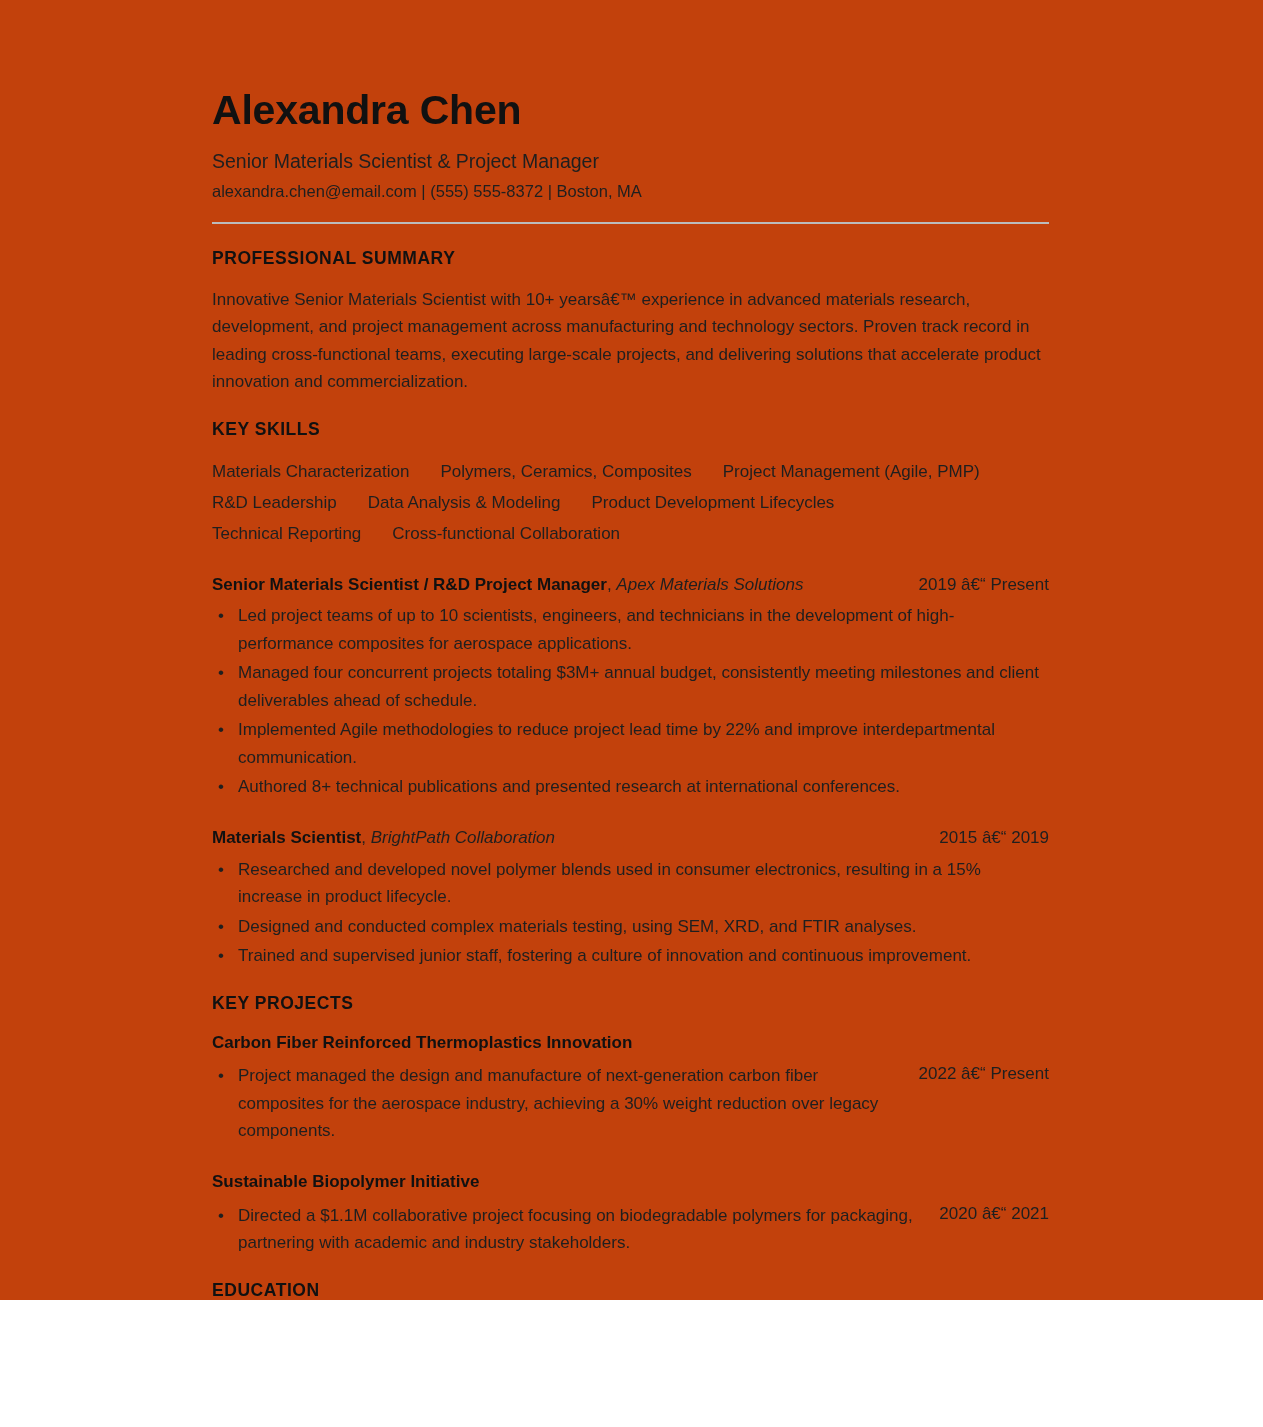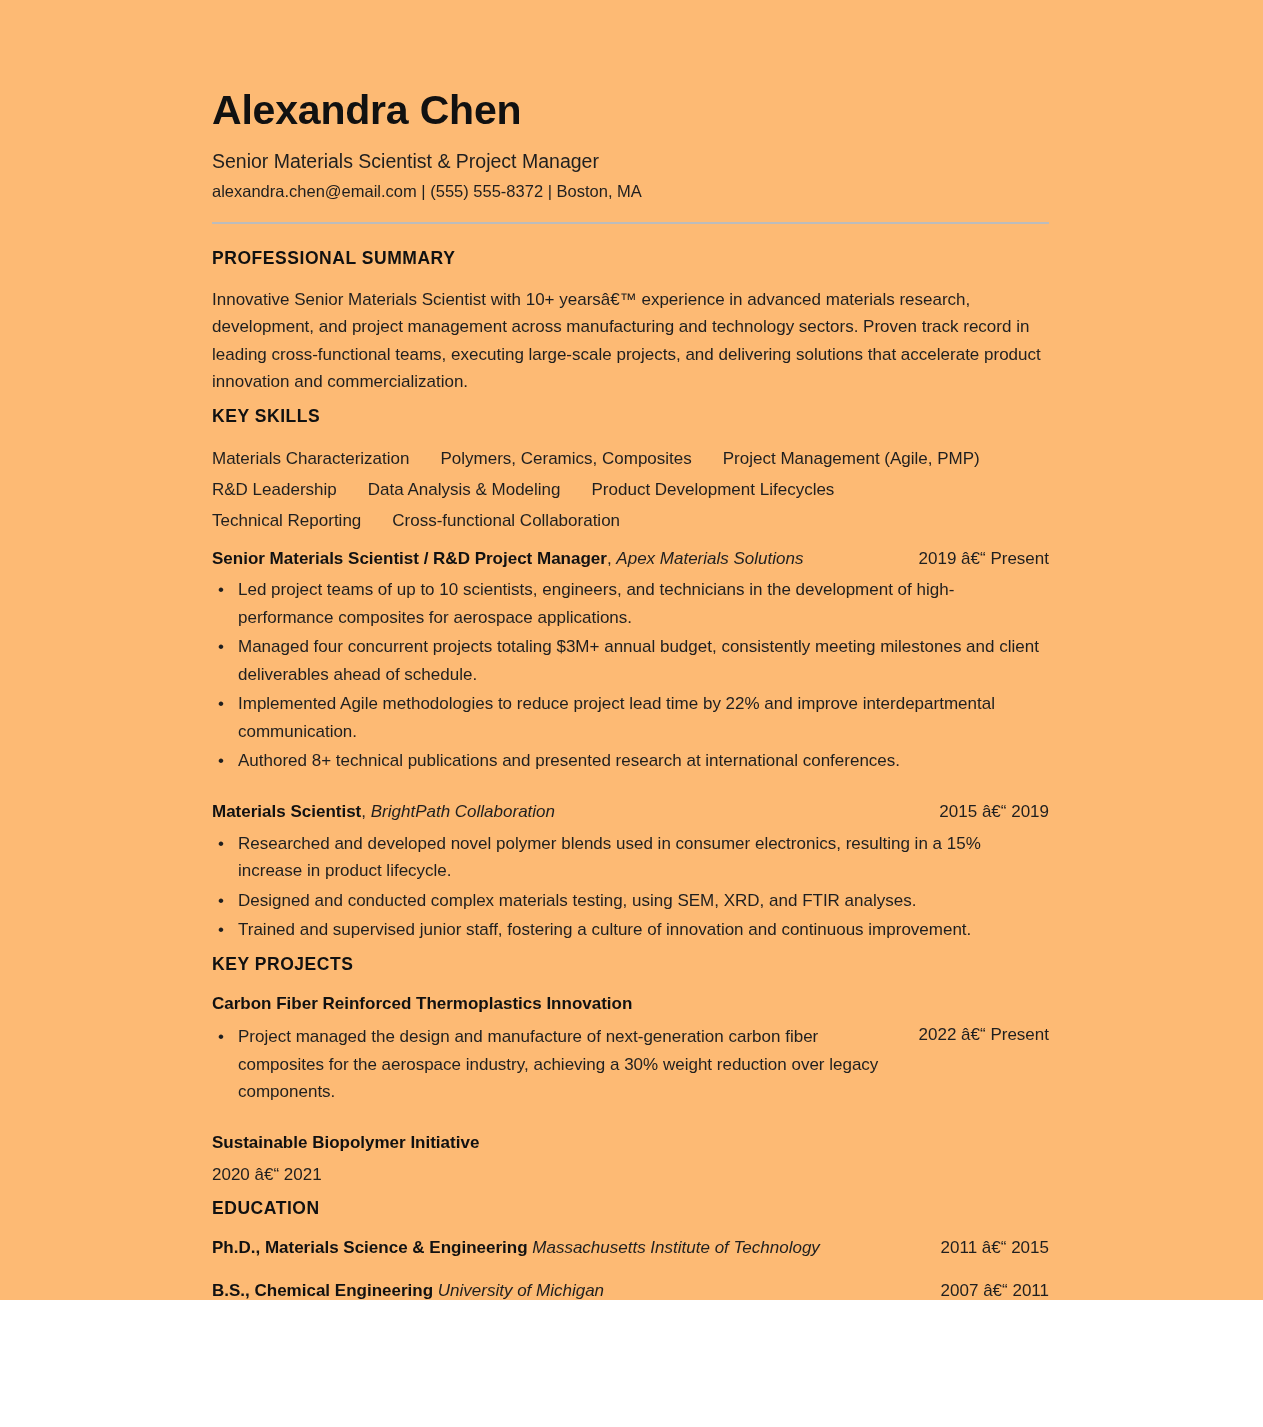--- a/index.html
+++ b/index.html
@@ -13,21 +13,21 @@
   body {
     font-family: "Liberation Sans", sans-serif;
     color: #1f1f1f;
     overflow: hidden;
   }
 
   .page {
     position: relative;
     width: 1263px;
     height: 1356px;
-    background: #fdba74;
+    background: #c2410c;
     overflow: hidden;
   }
 
   
   .content {
     position: absolute;
     left: 212px;
     top: 0;
     width: 837px;
     padding-top: 88px;
@@ -57,21 +57,21 @@
     line-height: 1.3;
   }
 
   .rule {
     border-top: 2px solid #bcbcbc;
     margin-top: 19px;
     width: 837px;
   }
 
   
-  .section { margin-top: 10px; }
+  .section { margin-top: 23px; }
   .section-summary { margin-top: 24px; }
 
   .section-title {
     font-size: 17.5px;
     font-weight: bold;
     letter-spacing: 0.55px;
     color: #111111;
     margin-bottom: 17px;
   }
 
@@ -257,20 +257,23 @@
             <div class="project-body">
               <ul class="bullets">
                 <li>Project managed the design and manufacture of next-generation carbon fiber composites for the aerospace industry, achieving a 30% weight reduction over legacy components.</li>
               </ul>
               <div class="project-dates">2022 â€“ Present</div>
             </div>
           </div>
           <div class="project">
             <div class="project-title">Sustainable Biopolymer Initiative</div>
             <div class="project-body">
+              <ul class="bullets">
+                <li>Directed a $1.1M collaborative project focusing on biodegradable polymers for packaging, partnering with academic and industry stakeholders.</li>
+              </ul>
               <div class="project-dates">2020 â€“ 2021</div>
             </div>
           </div>
         </div>
     </section>
 
     <section class="section">
       <h2 class="section-title">EDUCATION</h2>
       <div>
           <div class="edu-row">

